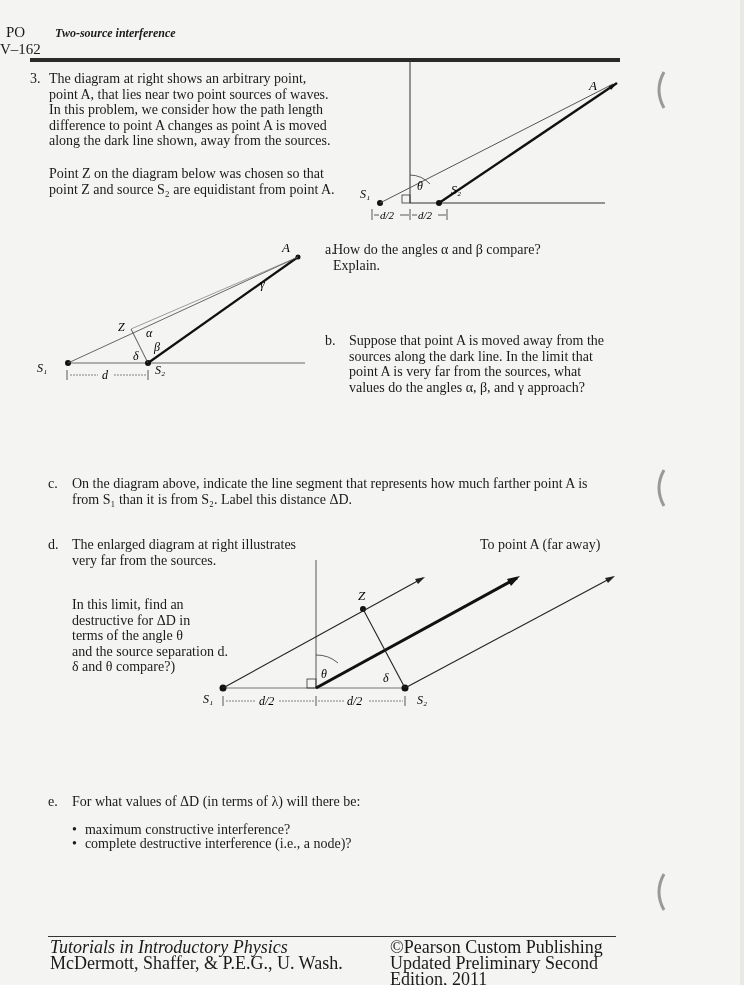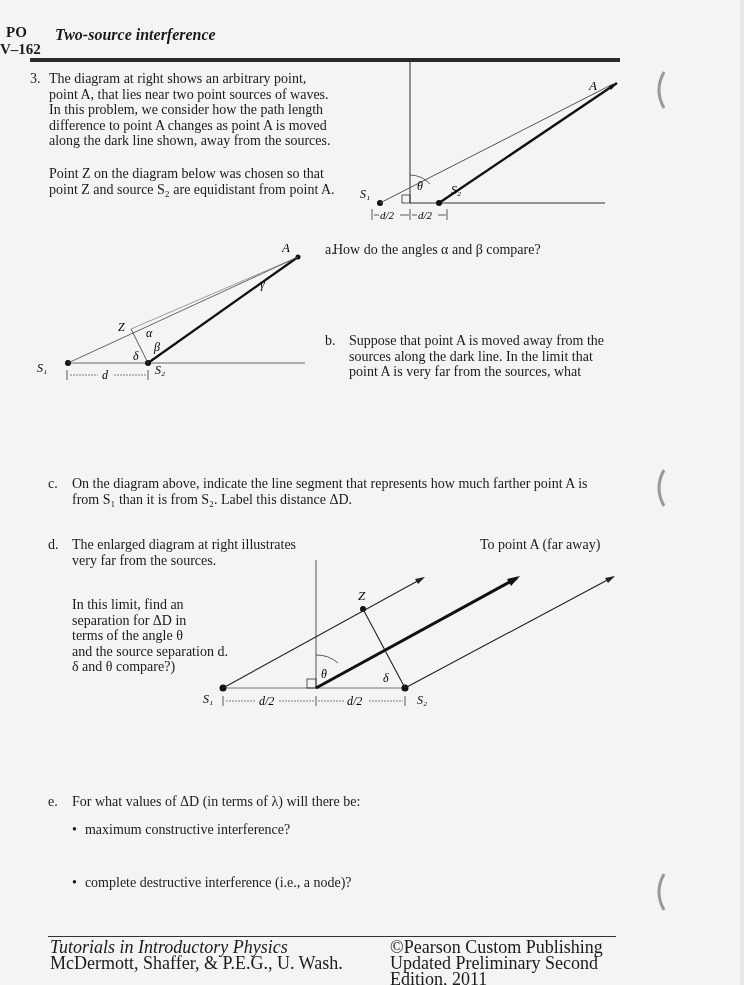--- a/index.html
+++ b/index.html
@@ -3,22 +3,22 @@
 <meta charset="utf-8">
 <style>
   html, body { margin: 0; padding: 0; }
   body {
     width: 744px; height: 985px; position: relative; overflow: hidden;
     background: #f4f4f2;
     font-family: "Liberation Serif", "DejaVu Serif", serif;
     color: #1a1a1a;
   }
   .abs { position: absolute; }
-  .header-course { left: 0; top: 24px; font-size: 15px; font-weight: bold; line-height: 17px; }
-  .header-title { left: 55px; top: 26px; font-size: 16px; font-style: italic; font-weight: bold; }
+  .header-course { left: 0; top: 24px; font-size: 15px; font-weight: normal; line-height: 17px; }
+  .header-title { left: 55px; top: 26px; font-size: 12px; font-style: italic; font-weight: bold; }
   .rule-thick { left: 30px; top: 58px; width: 590px; height: 4px; background: #2a2a2a; }
   .p { font-size: 14px; line-height: 15.5px; }
   .qnum { font-size: 14px; }
   .ital { font-style: italic; }
   .bullet::before { content: "•"; margin-right: 8px; }
   .footer-rule { left: 48px; top: 936px; width: 568px; height: 1px; background: #333; }
   .footer { font-size: 18px; line-height: 16px; }
   .right-edge { left: 740px; top: 0; width: 4px; height: 985px; background: #e8e8e6; }
   svg text { font-family: "Liberation Serif", "DejaVu Serif", serif; }
 </style>
@@ -101,43 +101,45 @@
   <line x1="37" y1="130" x2="37" y2="140" stroke="#333" stroke-width="0.8"></line>
   <line x1="118" y1="130" x2="118" y2="140" stroke="#333" stroke-width="0.8"></line>
   <line x1="40" y1="135" x2="68" y2="135" stroke="#333" stroke-width="0.6" stroke-dasharray="2,1"></line>
   <text x="72" y="139" font-size="12" font-style="italic">d</text>
   <line x1="84" y1="135" x2="116" y2="135" stroke="#333" stroke-width="0.6" stroke-dasharray="2,1"></line>
 </svg>
 
 <div class="abs p" style="left:325px;top:242px">a.</div>
 <div class="abs p" style="left:333px;top:242px;width:260px">
   <div>How do the angles α and β compare?</div>
+  <div>Explain.</div>
 </div>
 
 <div class="abs p" style="left:325px;top:333px">b.</div>
 <div class="abs p" style="left:349px;top:333px;width:270px">
   <div>Suppose that point A is moved away from the</div>
   <div>sources along the dark line. In the limit that</div>
   <div>point A is very far from the sources, what</div>
+  <div>values do the angles α, β, and γ approach?</div>
 </div>
 
 <div class="abs p" style="left:48px;top:476px">c.</div>
 <div class="abs p" style="left:72px;top:476px;width:560px">
   <div>On the diagram above, indicate the line segment that represents how much farther point A is</div>
   <div>from S₁ than it is from S₂. Label this distance ΔD.</div>
 </div>
 
 <div class="abs p" style="left:48px;top:537px">d.</div>
 <div class="abs p" style="left:72px;top:537px;width:250px">
   <div>The enlarged diagram at right illustrates</div>
   <div>very far from the sources.</div>
 </div>
 <div class="abs p" style="left:72px;top:597px;width:190px">
   <div>In this limit, find an</div>
-  <div>separation for ΔD in</div>
+  <div>destructive for ΔD in</div>
   <div>terms of the angle θ</div>
   <div>and the source separation d.</div>
   <div>δ and θ compare?)</div>
 </div>
 <div class="abs p" style="left:480px;top:537px">To point A (far away)</div>
 
 <svg class="abs" style="left:195px;top:560px" width="430" height="160">
   <line x1="121" y1="0" x2="121" y2="128" stroke="#444" stroke-width="0.9"></line>
   <line x1="28" y1="128" x2="210" y2="128" stroke="#555" stroke-width="0.8"></line>
   <rect x="112" y="119" width="9" height="9" fill="none" stroke="#333" stroke-width="0.8"></rect>
@@ -164,21 +166,21 @@
   <text x="64" y="145" font-size="12" font-style="italic">d/2</text>
   <line x1="84" y1="141" x2="119" y2="141" stroke="#333" stroke-width="0.6" stroke-dasharray="2,1"></line>
   <line x1="123" y1="141" x2="150" y2="141" stroke="#333" stroke-width="0.6" stroke-dasharray="2,1"></line>
   <text x="152" y="145" font-size="12" font-style="italic">d/2</text>
   <line x1="174" y1="141" x2="208" y2="141" stroke="#333" stroke-width="0.6" stroke-dasharray="2,1"></line>
 </svg>
 
 <div class="abs p" style="left:48px;top:794px">e.</div>
 <div class="abs p" style="left:72px;top:794px;width:400px">For what values of ΔD (in terms of λ) will there be:</div>
 <div class="abs p bullet" style="left:72px;top:822px">maximum constructive interference?</div>
-<div class="abs p bullet" style="left:72px;top:875px">complete destructive interference (i.e., a node)?</div>
+<div class="abs p bullet" style="left:72px;top:836px">complete destructive interference (i.e., a node)?</div>
 
 <div class="abs footer-rule"></div>
 <div class="abs footer" style="left:50px;top:939px">
   <div class="ital">Tutorials in Introductory Physics</div>
   <div>McDermott, Shaffer, &amp; P.E.G., U. Wash.</div>
 </div>
 <div class="abs footer" style="left:390px;top:939px;width:226px;text-align:left">
   <div>©Pearson Custom Publishing</div>
   <div>Updated Preliminary Second Edition, 2011</div>
 </div>

